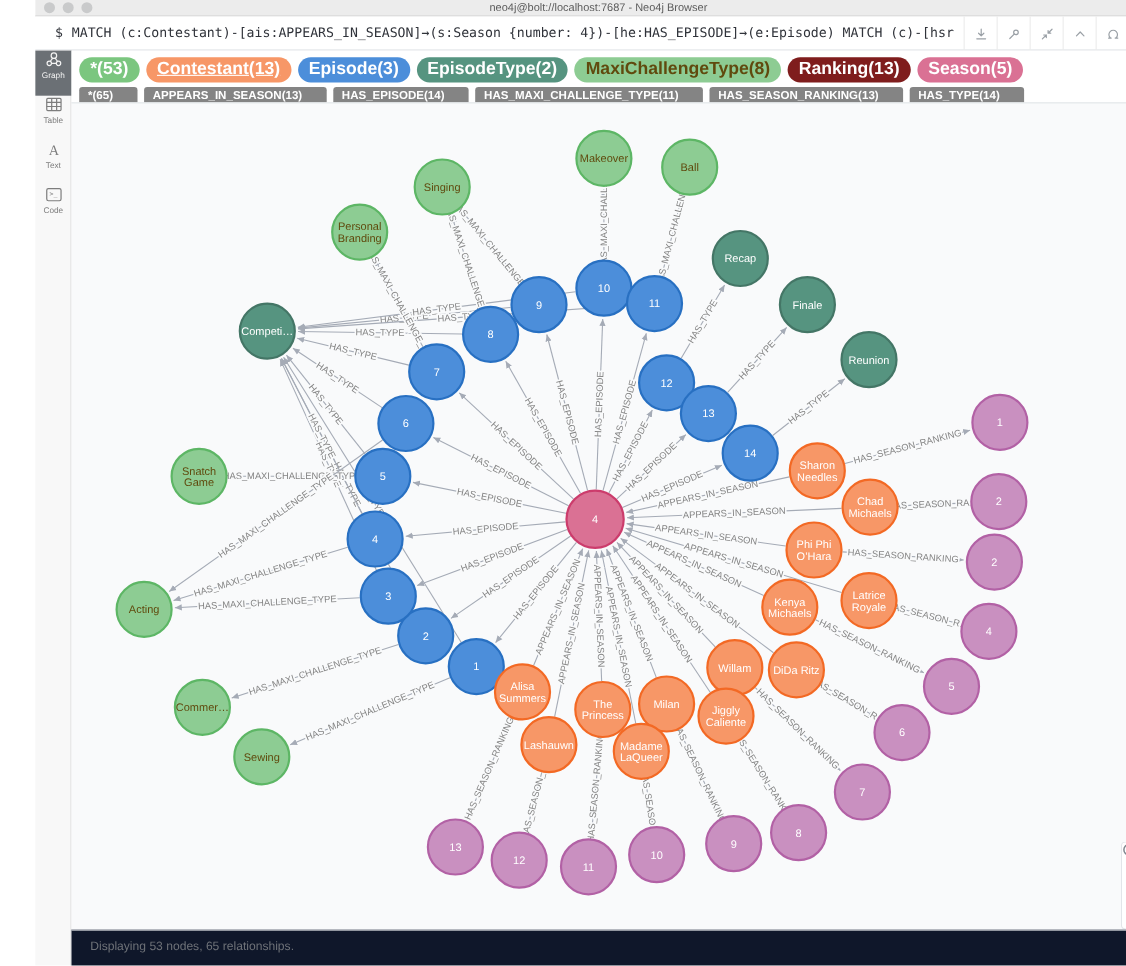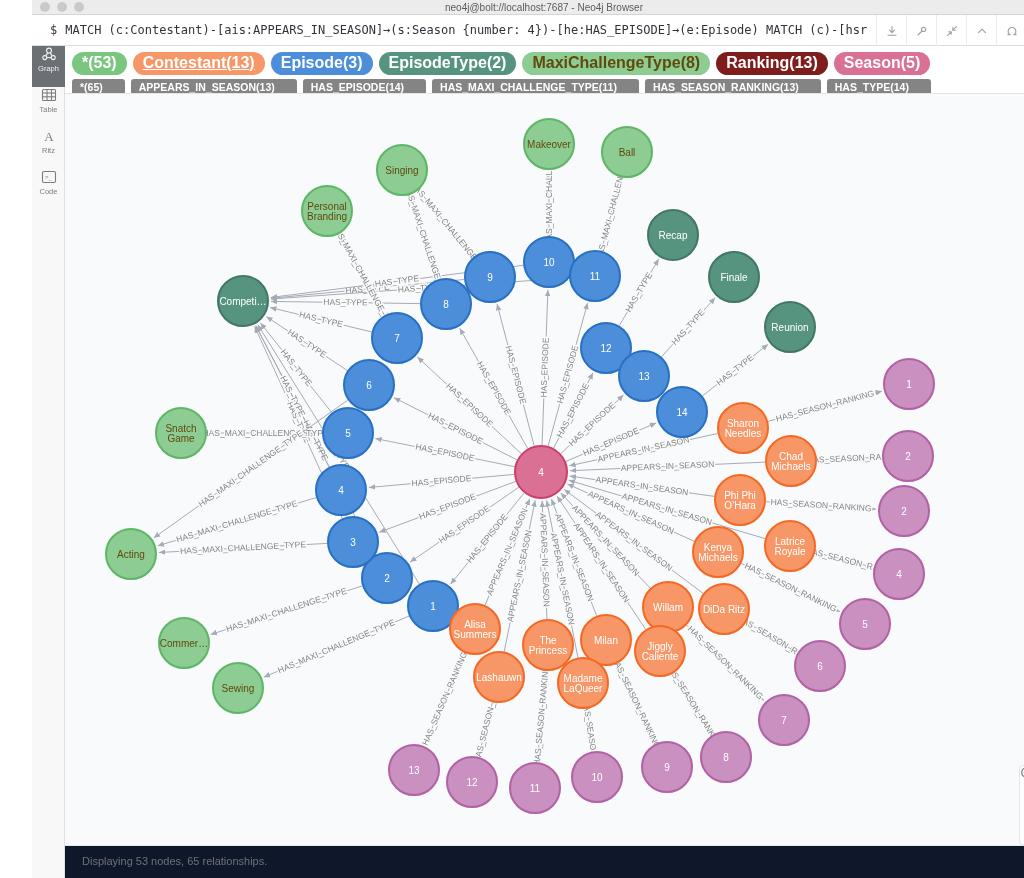--- a/index.html
+++ b/index.html
@@ -117,21 +117,21 @@
           <line x1="1.5" y1="9.8" x2="14.5" y2="9.8"></line>
           <line x1="6" y1="2.5" x2="6" y2="13.5"></line>
           <line x1="10.5" y1="2.5" x2="10.5" y2="13.5"></line>
         </svg>
         <span class="slabel">Table</span>
       </div>
       <div class="side-item">
         <svg width="16" height="16" viewBox="0 0 16 16" fill="none" stroke="currentColor" stroke-width="1.1">
           <text x="8" y="12.5" text-anchor="middle" font-size="13" font-family="Liberation Serif,serif" fill="currentColor" stroke="none">A</text>
         </svg>
-        <span class="slabel">Ritz</span>
+        <span class="slabel">Text</span>
       </div>
       <div class="side-item">
         <svg width="16" height="16" viewBox="0 0 16 16" fill="none" stroke="currentColor" stroke-width="1.1">
           <rect x="1.5" y="2.5" width="13" height="11" rx="1.5"></rect>
           <text x="4" y="9.5" font-size="6" font-family="DejaVu Sans Mono,monospace" fill="currentColor" stroke="none">&gt;_</text>
         </svg>
         <span class="slabel">Code</span>
       </div>
     </div>
 

